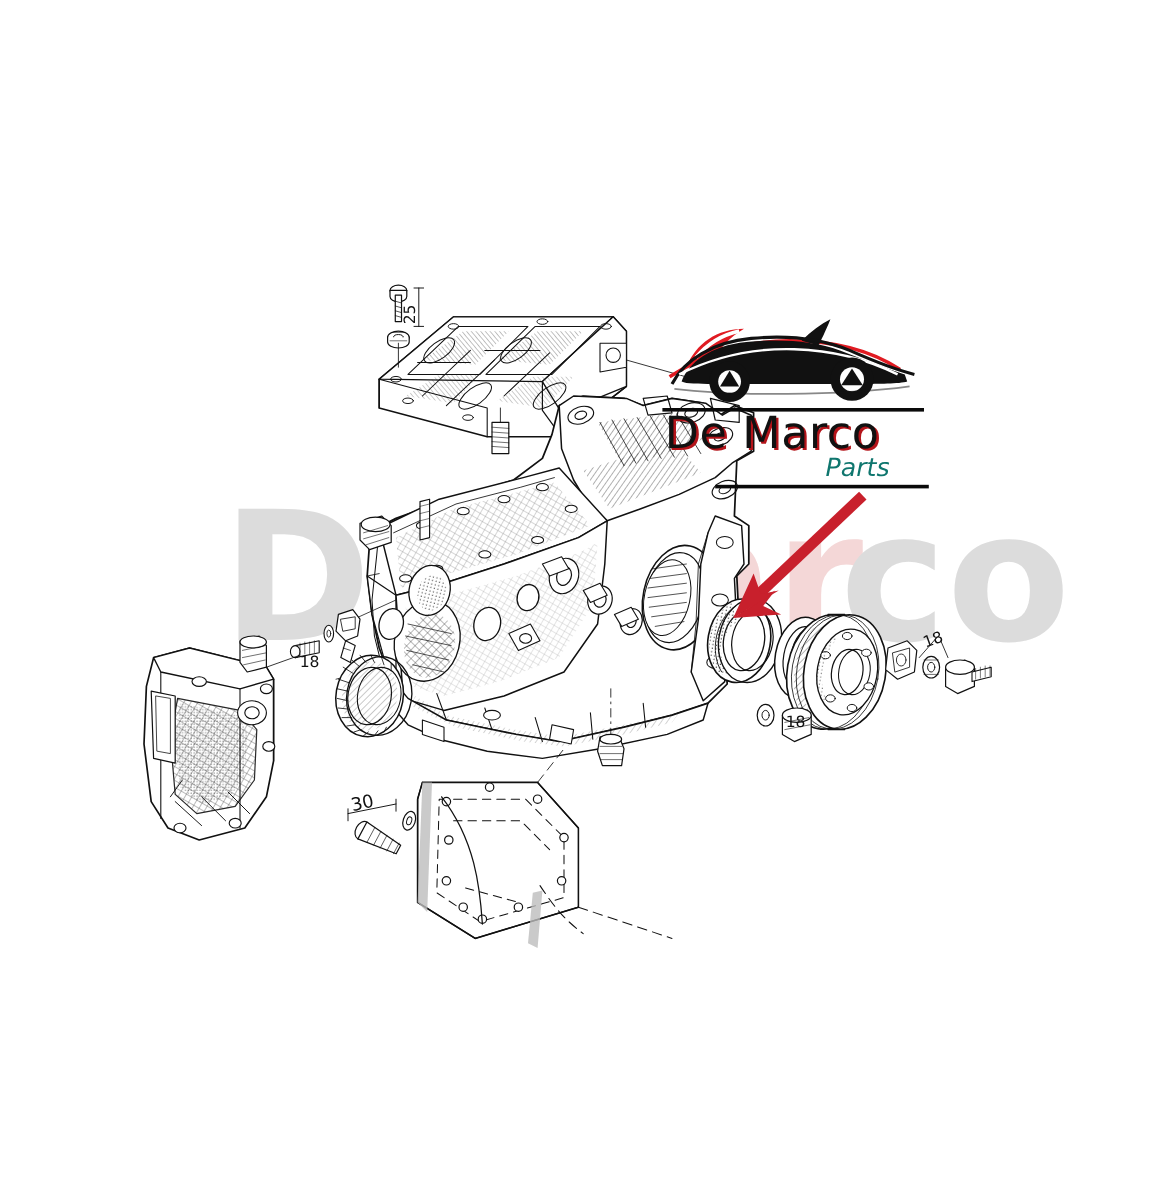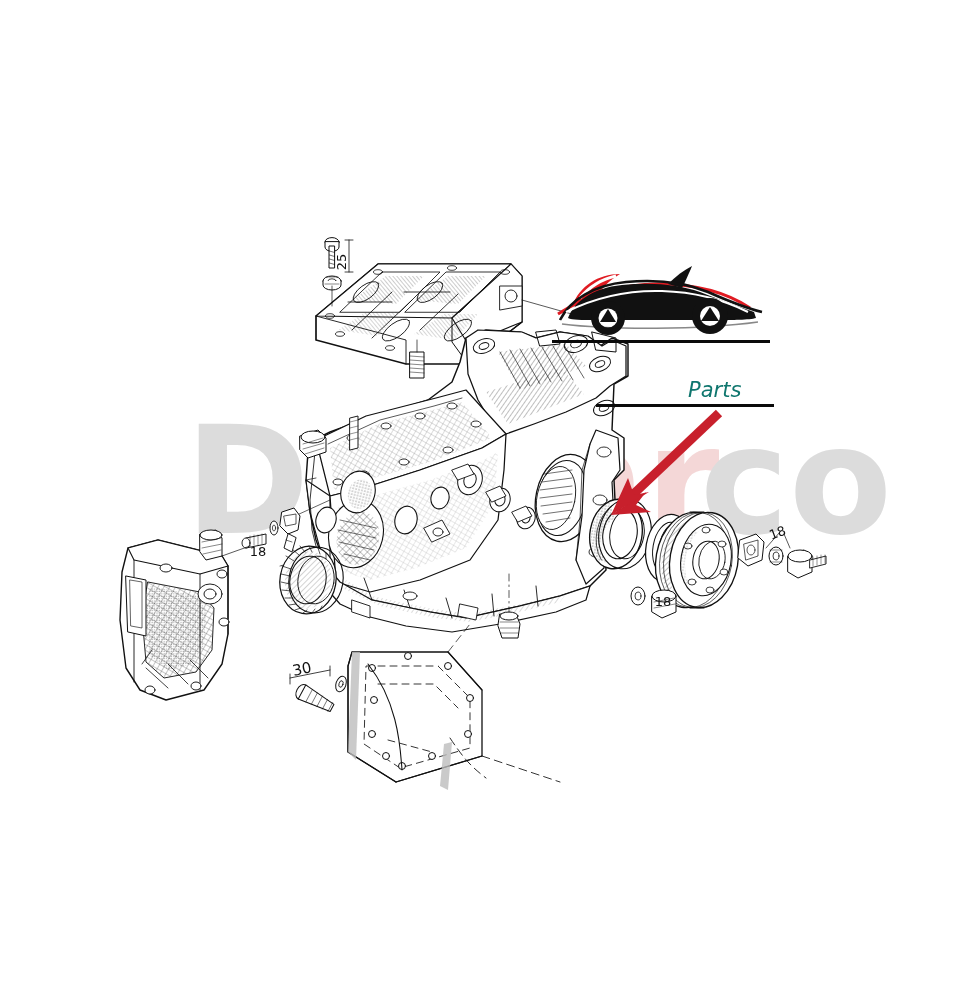--- a/index.html
+++ b/index.html
@@ -685,17 +685,18 @@
       <circle cx="58" cy="56" r="17" fill="#111111"></circle>
       <circle cx="58" cy="56" r="9.5" fill="#ffffff"></circle>
       <path d="M58,47 L66,60 L50,60 Z" fill="#111111"></path>
       <circle cx="160" cy="54" r="18" fill="#111111"></circle>
       <circle cx="160" cy="54" r="10" fill="#ffffff"></circle>
       <path d="M160,45 L169,59 L151,59 Z" fill="#111111"></path>
 
       <path d="M12,62 C60,68 150,68 208,60" fill="none" stroke="#111111" stroke-width="1.4" opacity="0.5"></path>
     </svg>
     <div class="logo-rule" id="logo-rule-top" style="background: rgb(10, 10, 10);"></div>
+    <div id="logo-demarco" style="color: rgb(17, 17, 17); text-shadow: rgb(180, 20, 26) 2px 2px 0px;">De Marco</div>
     <div id="logo-parts" style="color: #0f766e; font-style: italic;">Parts</div>
     <div class="logo-rule" id="logo-rule-bottom" style="background: rgb(10, 10, 10);"></div>
   </div>
 
 </div>
 
 </body></html>

